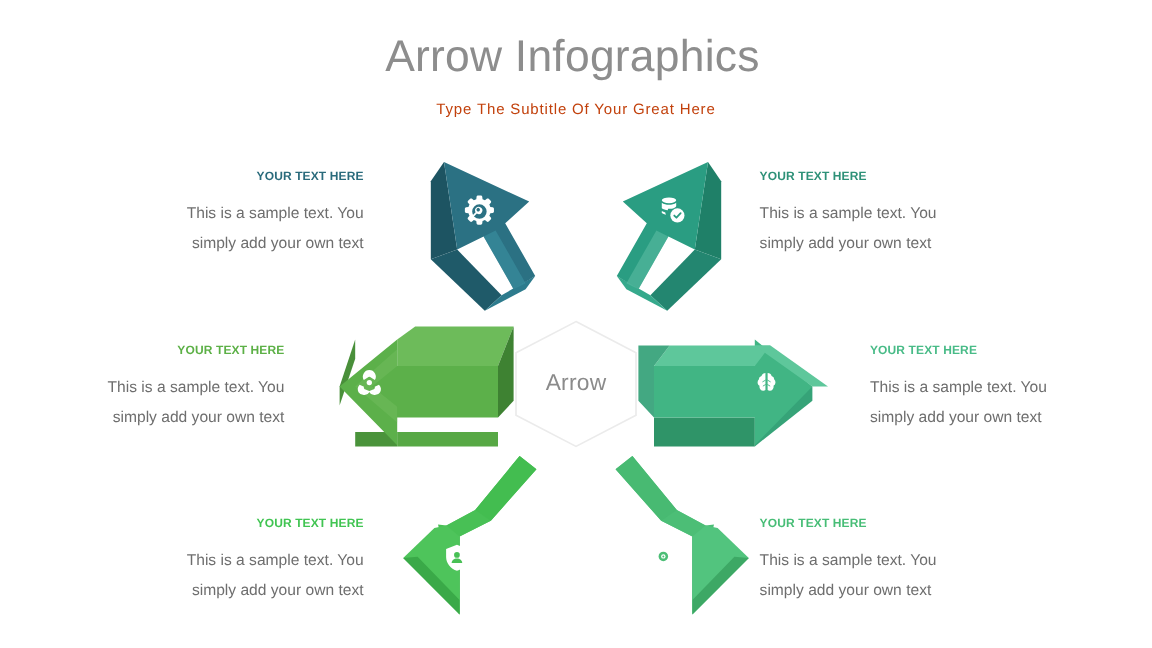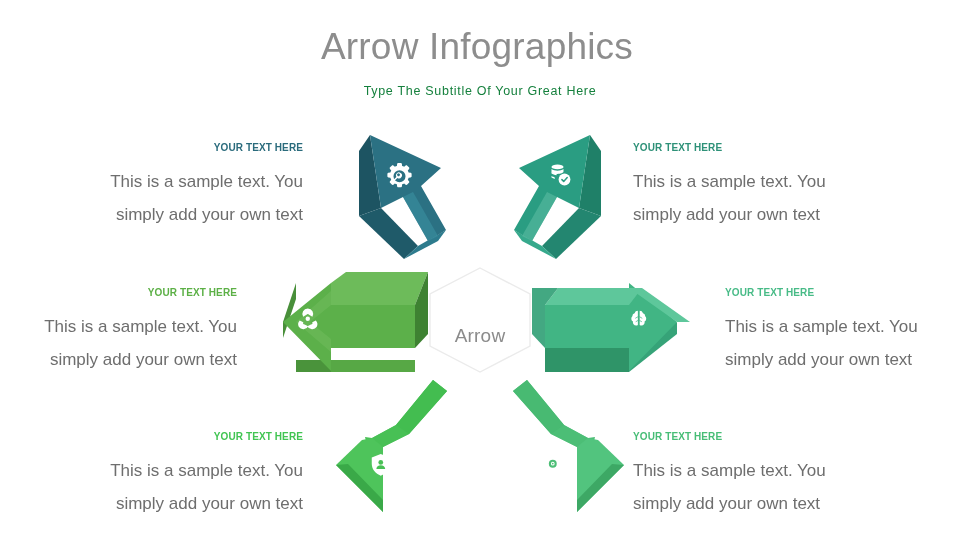--- a/index.html
+++ b/index.html
@@ -26,51 +26,51 @@
     letter-spacing:.7px;
   }
 
   
   .block{position:absolute;width:250px;}
   .block .head{
     font-size:10px;font-weight:700;letter-spacing:.1px;
     margin:0 0 12px 0;line-height:1.1;
   }
   .block .body{
-    font-size:17px;color:#6e6e6e;line-height:1.95;font-weight:400;
+    font-size:13px;color:#6e6e6e;line-height:1.95;font-weight:400;
   }
   .left{text-align:right;}
   .right{text-align:left;}
 
   .b-tl{left:53px;top:142px;}
   .b-ml{left:-13px;top:287px;}
   .b-bl{left:53px;top:431px;}
   .b-tr{left:633px;top:142px;}
   .b-mr{left:725px;top:287px;}
   .b-br{left:633px;top:431px;}
 
   
-  .hex-wrap{position:absolute;left:422px;top:284px;width:116px;height:104px;}
+  .hex-wrap{position:absolute;left:422px;top:268px;width:116px;height:104px;}
   .hex-label{
     position:absolute;inset:0;
     display:flex;align-items:center;justify-content:center;
     font-size:19px;color:#8b8b8b;font-weight:400;letter-spacing:.2px;
   }
 
   
   #arrows{position:absolute;left:0;top:0;width:960px;height:540px;}
   .ico{fill:#ffffff;}
 </style>
 </head>
 <body style="background: rgb(255, 255, 255);">
 
 <div id="stage">
 
   <div class="title" style="color: rgb(141, 141, 141);">Arrow Infographics</div>
-  <div class="subtitle" style="color: #15803d;">Type The Subtitle Of Your Great Here</div>
+  <div class="subtitle" style="color: #c2410c;">Type The Subtitle Of Your Great Here</div>
 
   <svg id="arrows" viewBox="0 0 960 540">
 
     <g>
       <polygon points="370,135 359,151 359,216 381,208" fill="#1d5462"></polygon>
       <polygon points="381,208 359,216 404,259 418,246" fill="#1f5a69"></polygon>
       <polygon points="418,246 404,259 438,241 446,230" fill="#2d7b8d"></polygon>
       <polygon points="370,135 441,168 421,186 446,230 428,241 403,197 381,208" fill="#2b7183"></polygon>
       <polygon points="403,197 428,241 438,236 413,192" fill="#3c93a4" opacity="0.55"></polygon>
 

